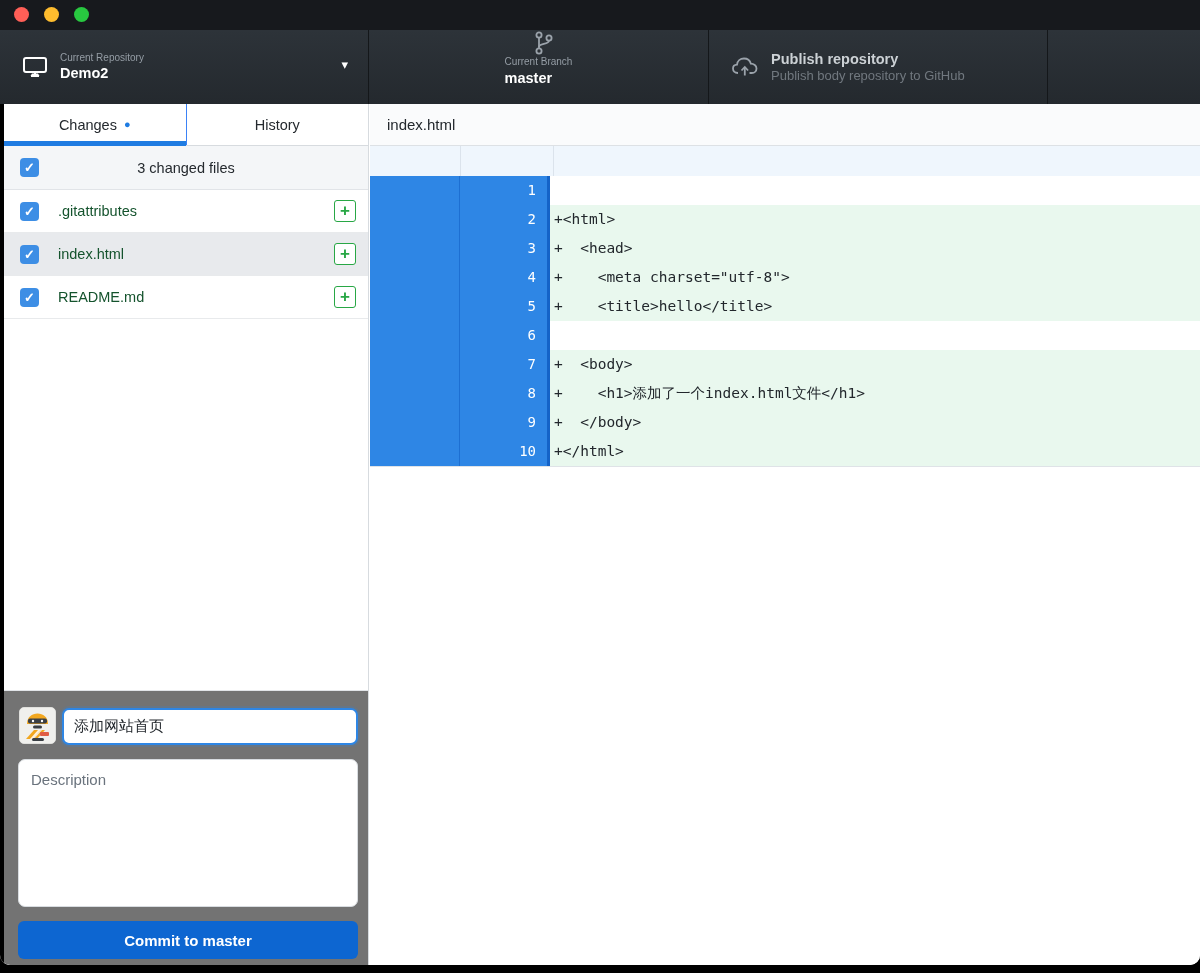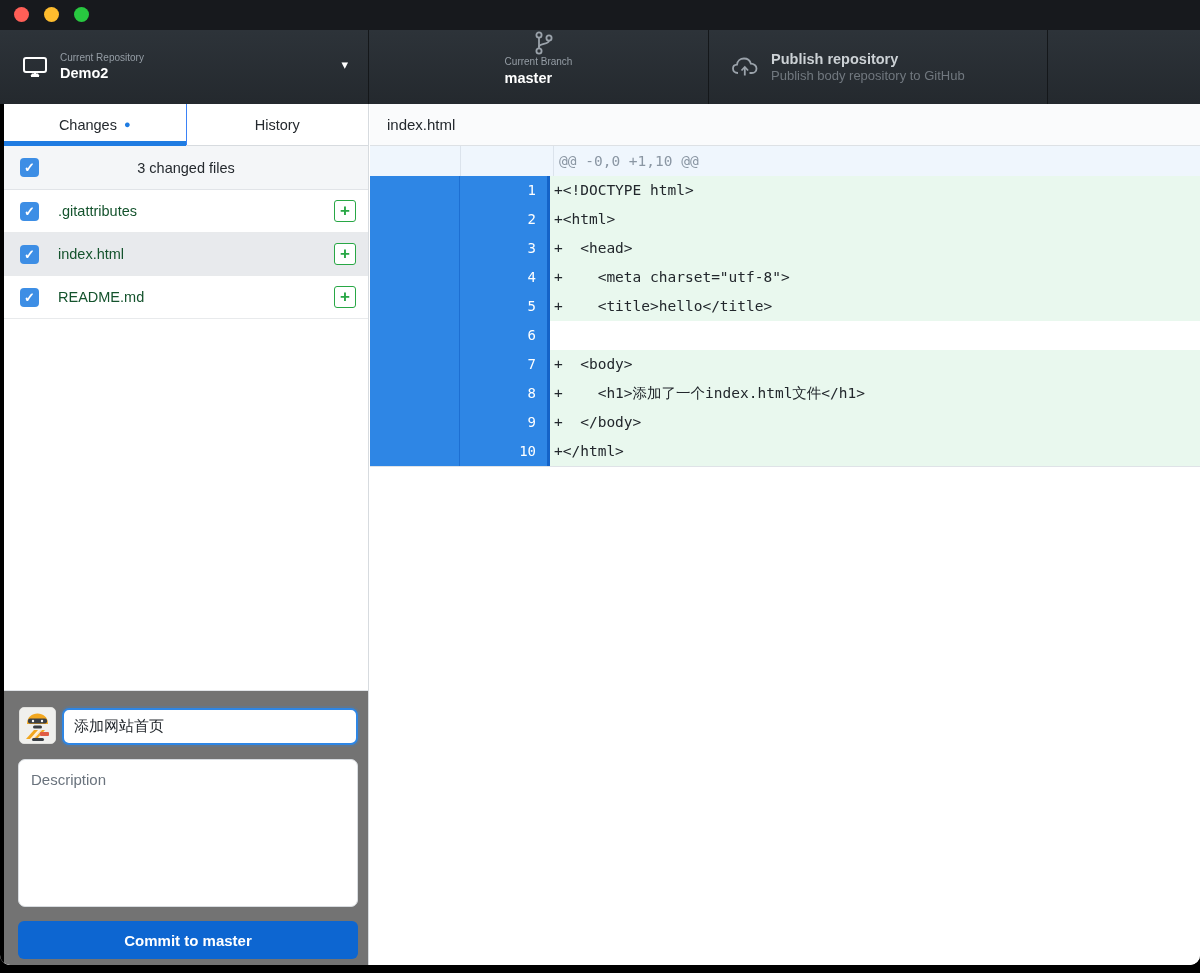--- a/index.html
+++ b/index.html
@@ -222,28 +222,26 @@
   </div>
 
   <div class="right-panel">
     <div class="diff-header">
       <span class="fname">index.html</span>
     </div>
 
     <div class="hunk-row mono">
       <div class="hunk-gut1"></div>
       <div class="hunk-gut2"></div>
-      <div class="hunk-text">@@ -0,0 +1,10 @@</div>
     </div>
 
     <div class="diff-lines">
         <div class="diff-line mono">
     <div class="gut-old"></div>
     <div class="gut-new">1</div>
-    <div class="code">+&lt;!DOCTYPE html&gt;</div>
   </div>
         <div class="diff-line mono">
     <div class="gut-old"></div>
     <div class="gut-new">2</div>
     <div class="code">+&lt;html&gt;</div>
   </div>
         <div class="diff-line mono">
     <div class="gut-old"></div>
     <div class="gut-new">3</div>
     <div class="code">+  &lt;head&gt;</div>

